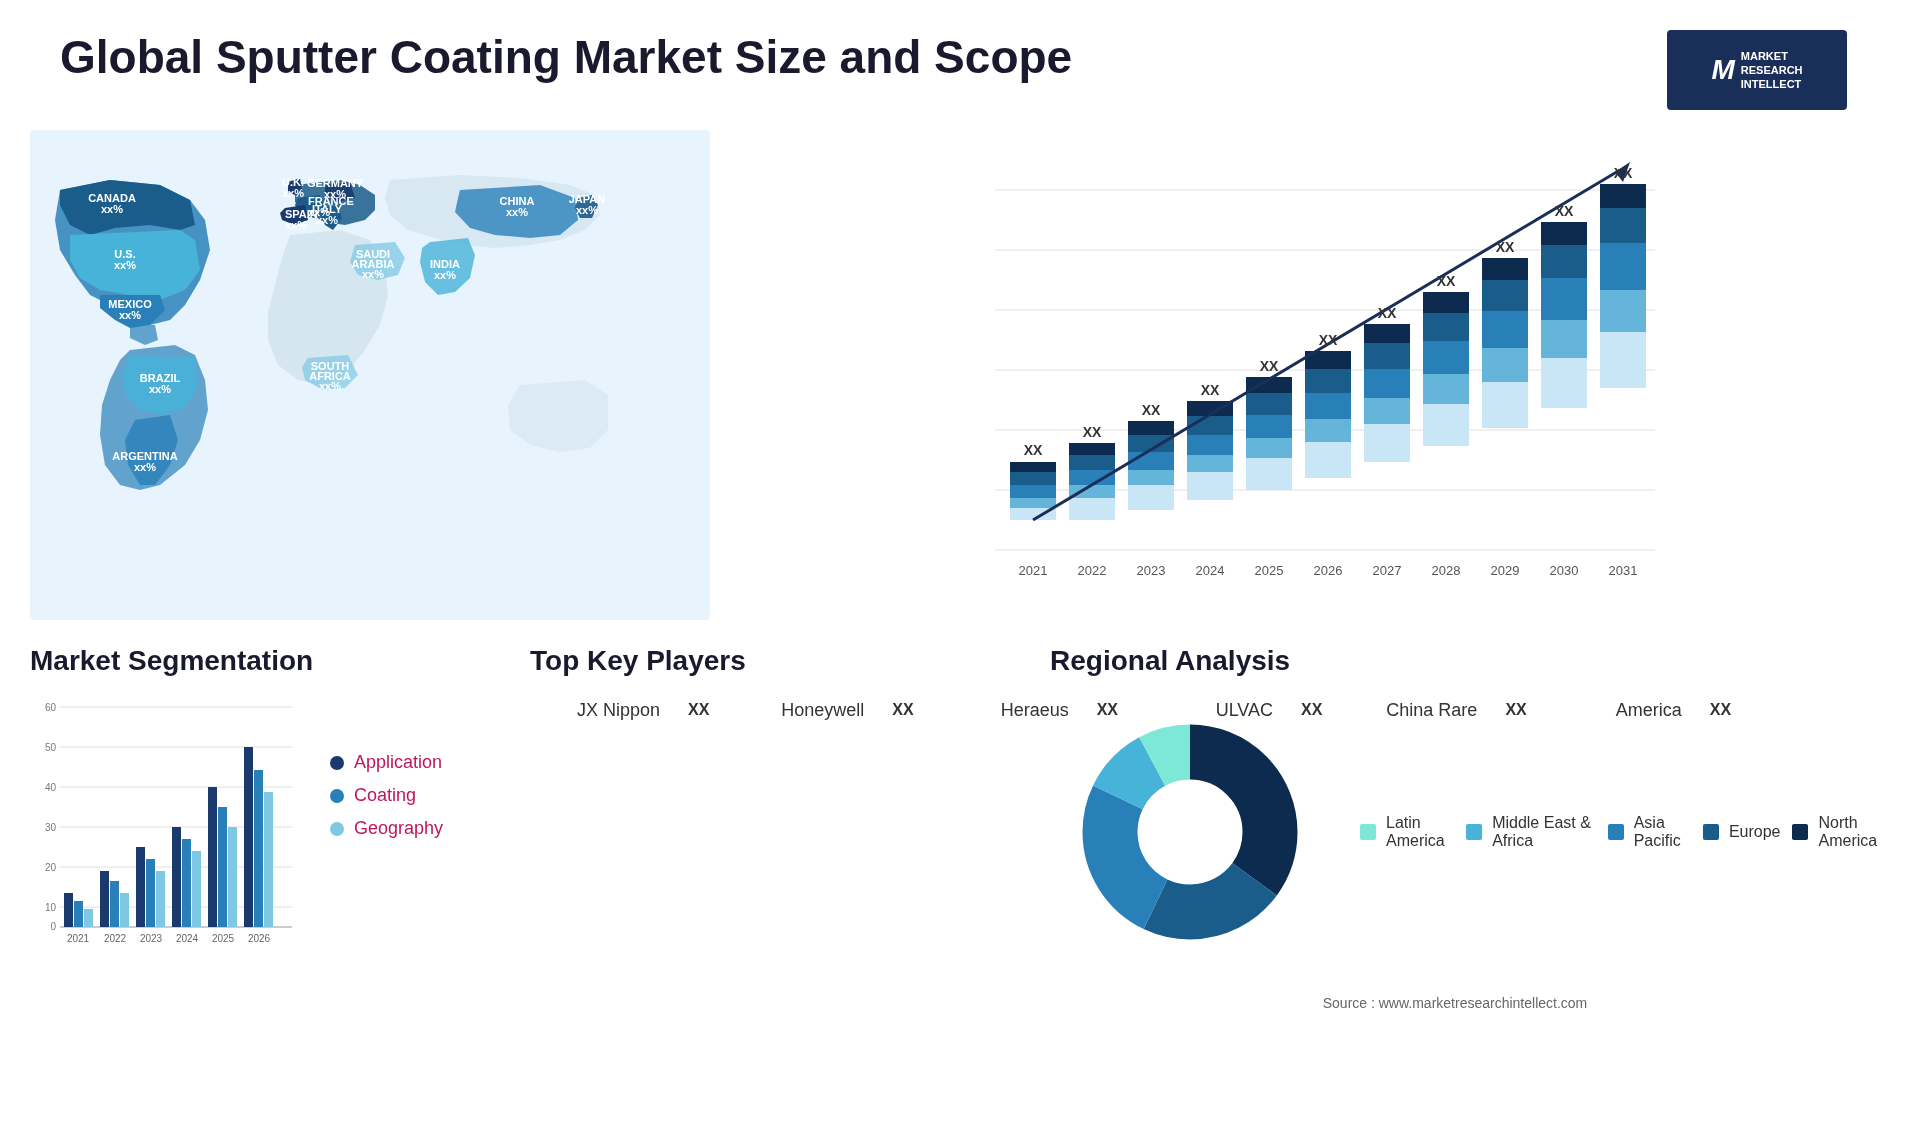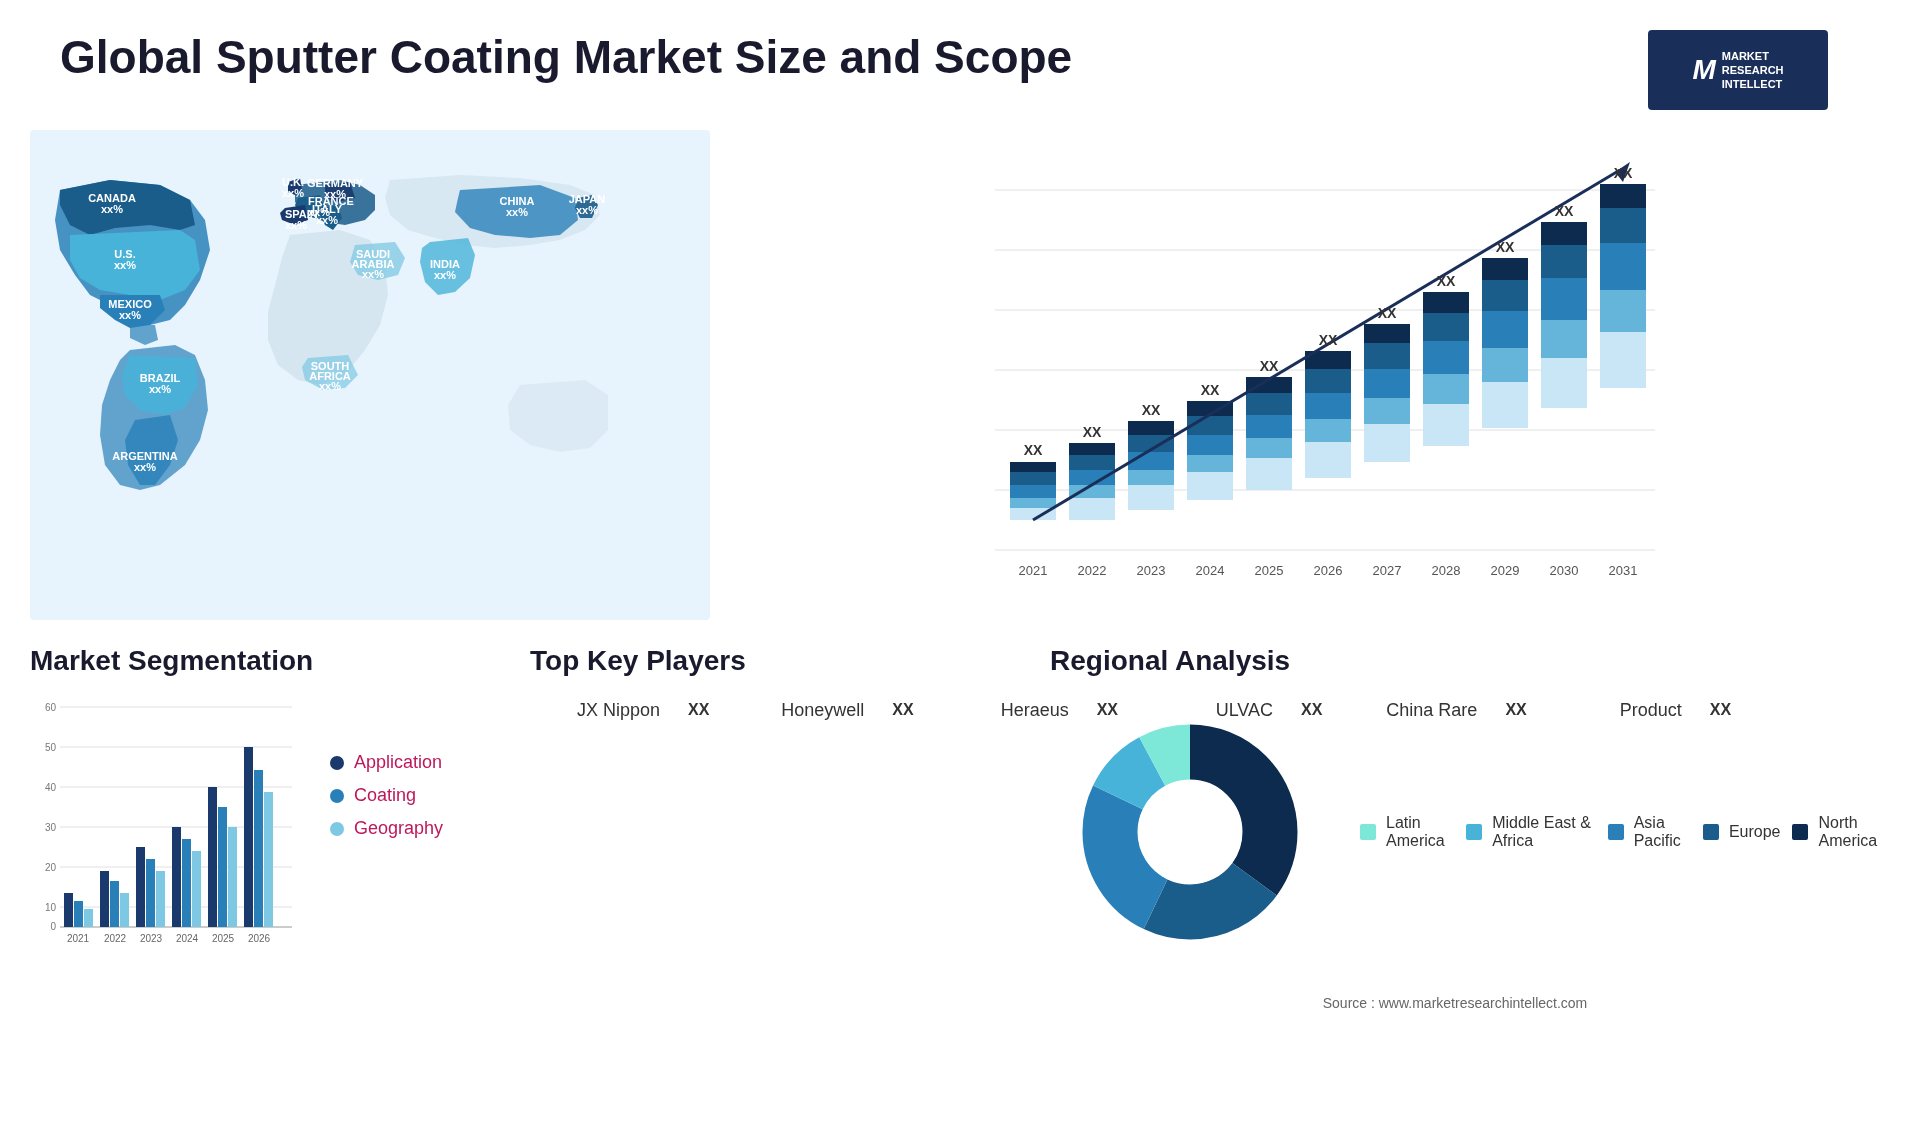--- a/index.html
+++ b/index.html
@@ -7,21 +7,21 @@
       width: 1920px;
       height: 1146px;
       background: #ffffff;
       font-family: 'Arial', sans-serif;
       overflow: hidden;
       position: relative;
     }
 
     
     .header {
-      padding: 30px 92px 10px 60px;
+      padding: 30px 73px 10px 60px;
       display: flex;
       justify-content: space-between;
       align-items: flex-start;
       gap: 8px;
     }
     .page-title {
       font-size: 46px;
       font-weight: 600;
       color: #1a1a2e;
     }
@@ -630,21 +630,21 @@
         <div class="player-bar-container">
           <div class="player-bar-seg" style="width:30%;background:#1a3a6e;"></div>
           <div class="player-bar-seg" style="width:28%;background:#2980b9;"></div>
           <div class="player-bar-seg" style="width:22%;background:#47b3d9;"></div>
           <div class="player-bar-seg" style="width:20%;background:#7ec8e3;"></div>
         </div>
         <span class="player-xx">XX</span>
       </div>
 
       <div class="player-row">
-        <div class="player-name">Product</div>
+        <div class="player-name">America</div>
         <div class="player-bar-container">
           <div class="player-bar-seg" style="width:28%;background:#1a3a6e;"></div>
           <div class="player-bar-seg" style="width:26%;background:#2980b9;"></div>
           <div class="player-bar-seg" style="width:24%;background:#47b3d9;"></div>
           <div class="player-bar-seg" style="width:22%;background:#7ec8e3;"></div>
         </div>
         <span class="player-xx">XX</span>
       </div>
 
     </div>

